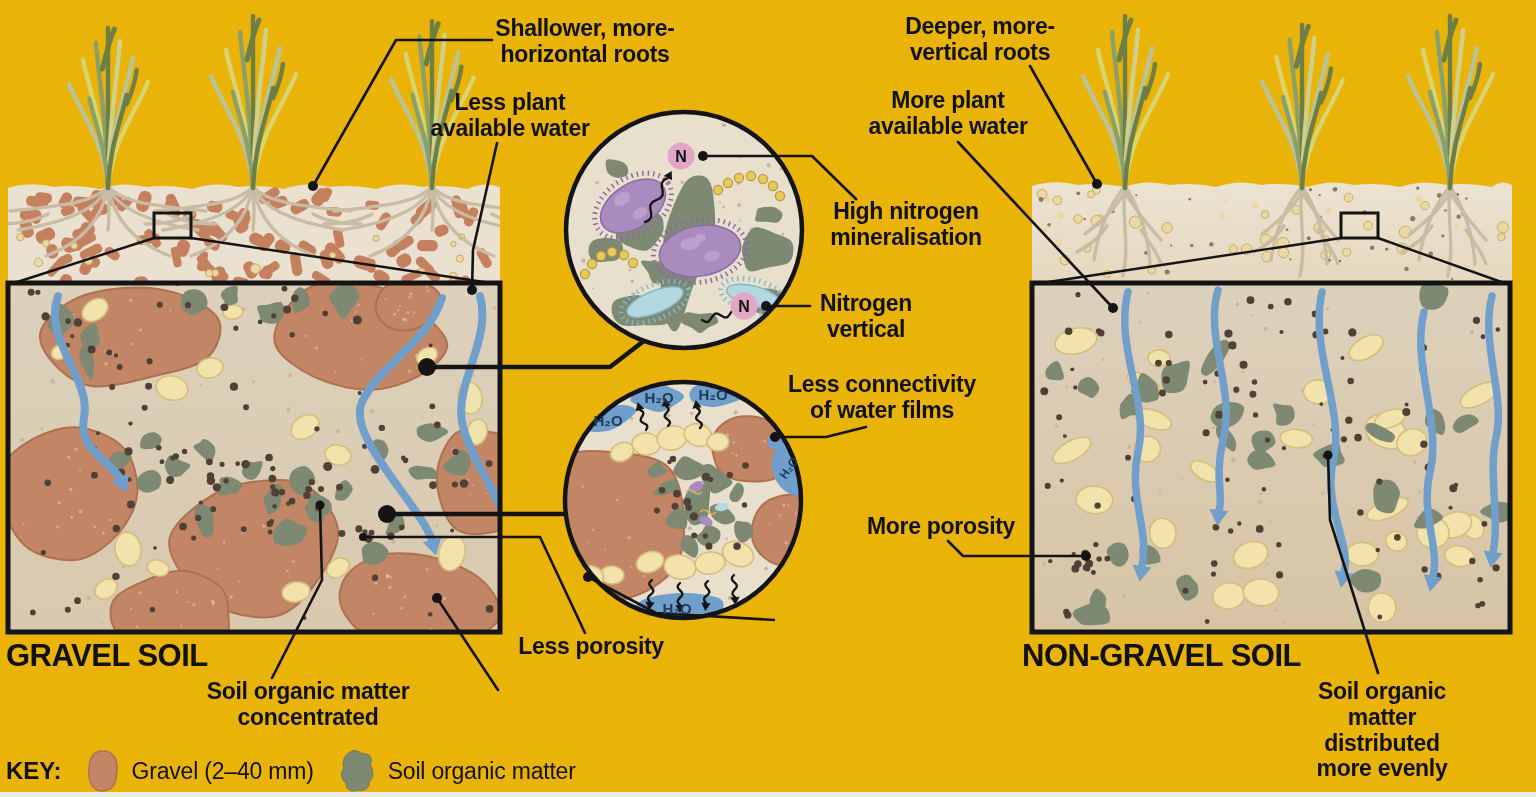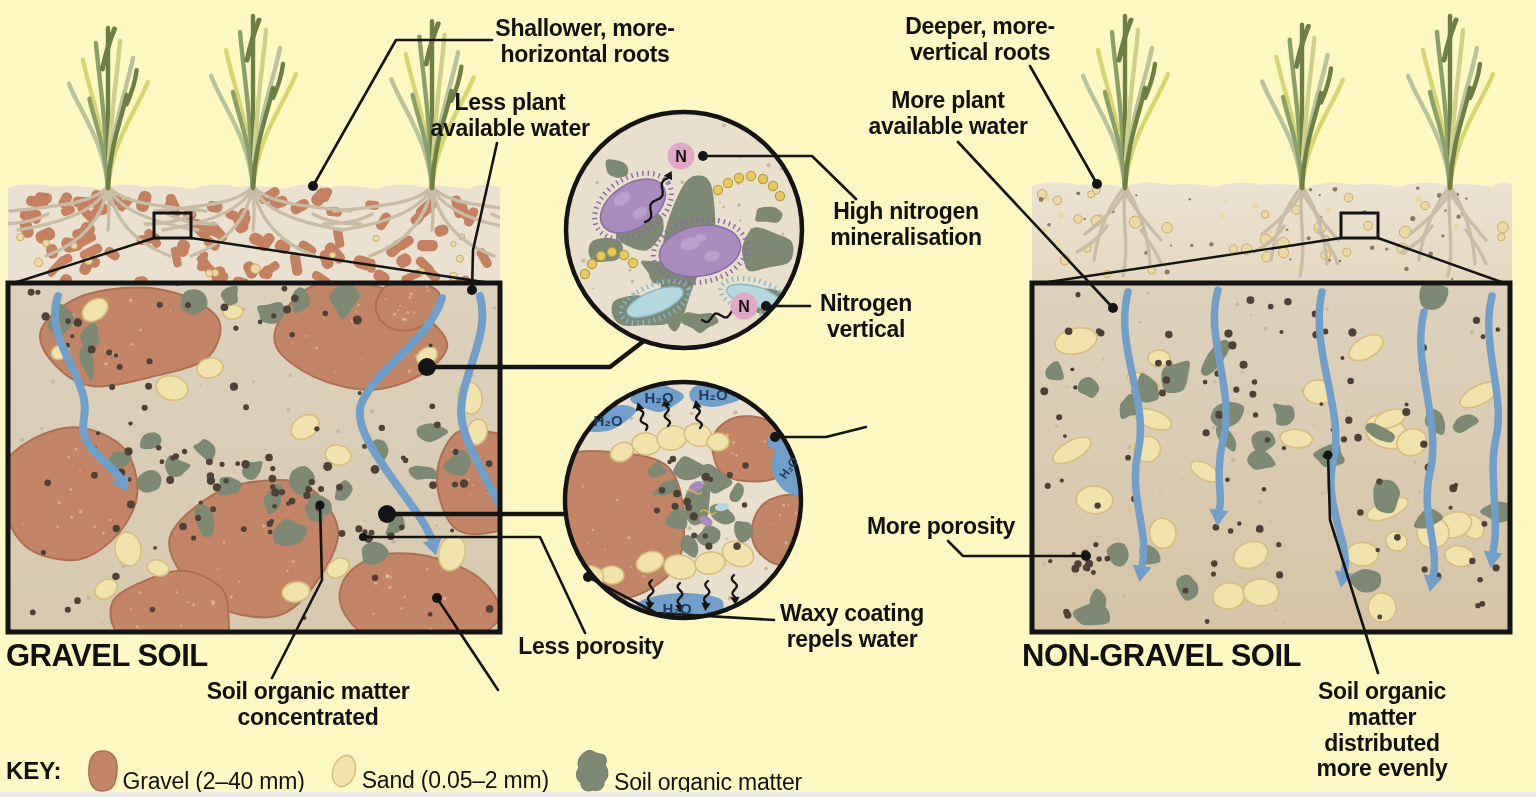--- a/index.html
+++ b/index.html
@@ -1,30 +1,30 @@
 <!DOCTYPE html>
 <html style="--c-gravel: #c28565; --c-gravel-edge: #ae7050; --c-sand: #f1e3ab; --c-sand-edge: #d6bd7c; --c-fines: #4f4136; --c-som: #7d8972; --c-som-edge: #6c7862; --c-mpurple: #a98bc0; --c-mpurple-edge: #8a6ba6; --c-npink: #e2a6c6; --c-h2otext: #1e3c5e;"><head>
 <meta charset="utf-8">
 <style>
   html,body{margin:0;padding:0;background:#fff;}
-  #stage{position:relative;width:1536px;height:797px;background:#fef9c3;overflow:hidden;
+  #stage{position:relative;width:1536px;height:797px;background:#eab308;overflow:hidden;
          font-family:"Liberation Sans",sans-serif;}
   #art{position:absolute;left:0;top:0;}
   .lbl{position:absolute;font:700 23px/1.12 "Liberation Sans",sans-serif;color:#111;
        text-align:center;white-space:pre-line;transform:translateX(-50%);letter-spacing:-0.3px;}
   .title{position:absolute;font:700 31px/1 "Liberation Sans",sans-serif;color:#111;letter-spacing:-0.5px;}
   .nbadge{position:absolute;width:27px;height:27px;border-radius:50%;background:var(--c-npink);
           font:700 16px/27px "Liberation Sans",sans-serif;color:#111;text-align:center;
           transform:translate(-50%,-50%);}
   .h2o{position:absolute;font:700 15px/1 "Liberation Sans",sans-serif;color:var(--c-h2otext);
        transform:translate(-50%,-50%);white-space:nowrap;}
   .h2o.tilt{transform:translate(-50%,-50%) rotate(-55deg);font-size:12px;}
   .key-row{position:absolute;left:6px;top:748px;width:1524px;display:flex;align-items:center;gap:24px;}
   .key-title{font:700 24px/1 "Liberation Sans",sans-serif;color:#111;}
-  .key-item{display:flex;align-items:flex-end;gap:3px;}
+  .key-item{display:flex;align-items:center;gap:12px;}
   .key-item span.kl{font:400 23px/1 "Liberation Sans",sans-serif;color:#111;letter-spacing:-0.2px;}
   .bottom-strip{position:absolute;left:0;bottom:0;width:100%;height:5px;background:#eceae7;}
 </style>
 </head>
 <body>
 
 <div id="stage">
 
   <svg id="art" width="1536" height="797" viewBox="0 0 1536 797">
       <defs>
@@ -1168,23 +1168,23 @@
   <div class="lbl" style="left:510px;top:90px">Less plant
 available water</div>
   <div class="lbl" style="left:980px;top:14px">Deeper, more-
 vertical roots</div>
   <div class="lbl" style="left:948px;top:88px">More plant
 available water</div>
   <div class="lbl" style="left:906px;top:199px">High nitrogen
 mineralisation</div>
   <div class="lbl" style="left:866px;top:291px">Nitrogen
 vertical</div>
+  <div class="lbl" style="left:882px;top:372px">Less connectivity
+of water films</div>
   <div class="lbl" style="left:941px;top:514px">More porosity</div>
-  <div class="lbl" style="left:852px;top:601px">Waxy coating
-repels water</div>
   <div class="lbl" style="left:591px;top:634px">Less porosity</div>
   <div class="lbl" style="left:308px;top:679px">Soil organic matter
 concentrated</div>
   <div class="lbl" style="left:1382px;top:679px">Soil organic matter
 distributed more evenly</div>
 
   <div class="title" style="left:1022px;top:640px">NON-GRAVEL SOIL</div>
   <div class="title" style="left:6px;top:640px">GRAVEL SOIL</div>
 
   <div class="nbadge" style="left:681px;top:156px">N</div>
@@ -1198,26 +1198,20 @@
 
   <div class="key-row">
     <span class="key-title">KEY:</span>
     <span class="key-item">
       <svg width="34" height="44" viewBox="0 0 34 44">
         <path d="M17,2 C27,2 32,10 31,22 C30,35 27,42 16,42 C6,42 2,32 3,19 C4,7 8,2 17,2 Z" style="fill:var(--c-gravel);stroke:var(--c-gravel-edge);stroke-width:1.5"></path>
       </svg>
       <span class="kl">Gravel (2–40 mm)</span>
     </span>
     <span class="key-item">
-      <svg width="30" height="42" viewBox="0 0 30 42">
-        <ellipse cx="15" cy="21" rx="11" ry="16" transform="rotate(18 15 21)" style="fill:var(--c-sand);stroke:var(--c-sand-edge);stroke-width:1.5"></ellipse>
-      </svg>
-      <span class="kl">Sand (0.05–2 mm)</span>
-    </span>
-    <span class="key-item">
       <svg width="38" height="46" viewBox="0 0 38 46">
         <path d="M14,3 C20,1 22,6 27,6 C33,6 35,12 32,17 C36,22 36,30 31,34 C32,40 26,44 20,42 C14,45 7,41 8,35 C3,32 2,24 6,20 C3,14 7,6 14,3 Z" style="fill:var(--c-som);stroke:var(--c-som-edge);stroke-width:1"></path>
       </svg>
       <span class="kl">Soil organic matter</span>
     </span>
   </div>
 
   <div class="bottom-strip"></div>
 </div>
 

